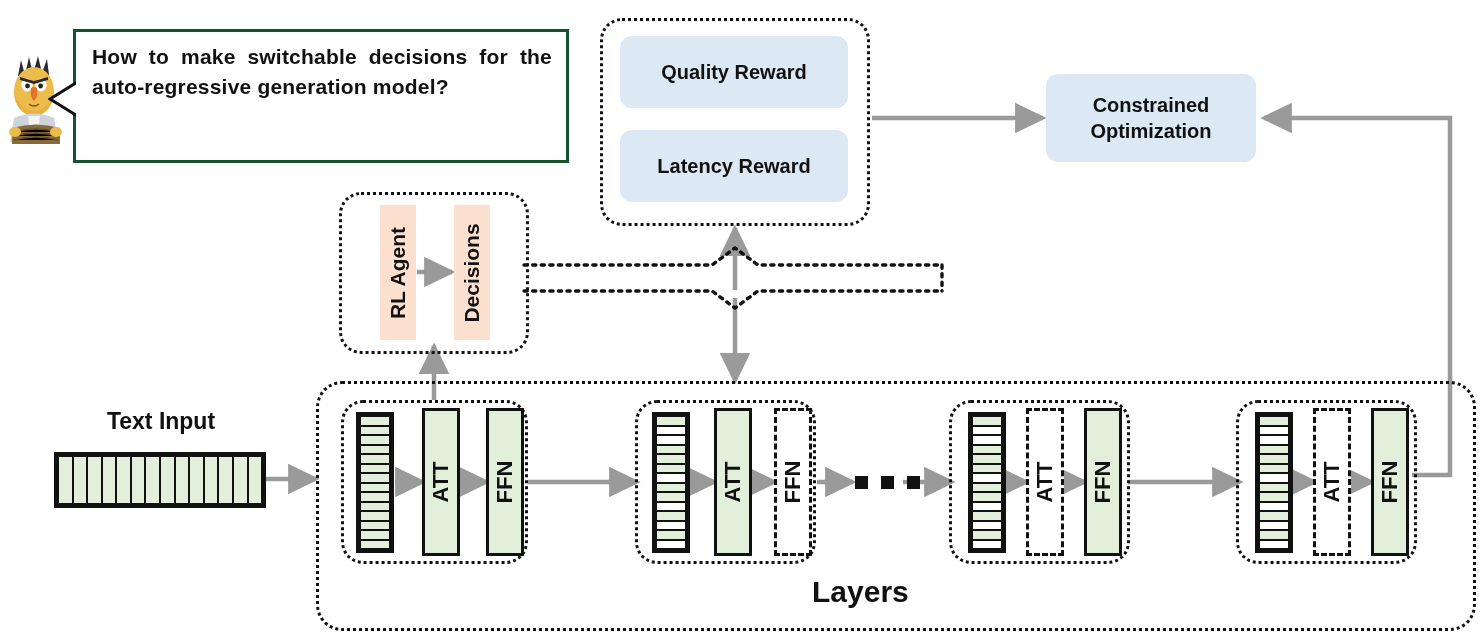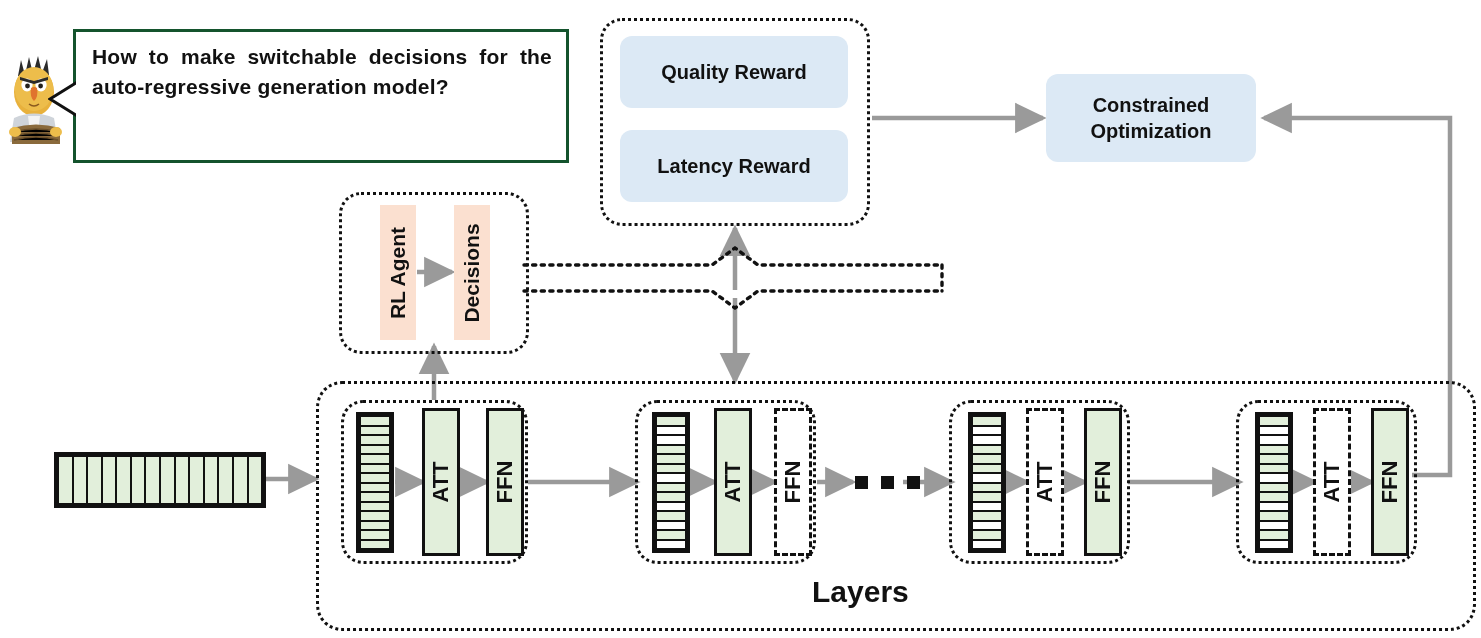--- a/index.html
+++ b/index.html
@@ -159,20 +159,21 @@
   </div>
 
   <div class="dotbox abs" style="left:339px;top:192px;width:190px;height:162px;"></div>
   <div class="peach abs" style="left:380px;top:205px;width:36px;height:135px;">
     <span class="vlabel">RL Agent</span>
   </div>
   <div class="peach abs" style="left:454px;top:205px;width:36px;height:135px;">
     <span class="vlabel">Decisions</span>
   </div>
 
+  <div class="htext abs" style="left:56px;top:408px;width:210px;text-align:center;font-size:23px;">Text Input</div>
   <div class="hstack abs" style="left:54px;top:452px;width:212px;height:56px;">
       <i style="background: rgb(226, 239, 219);"></i>
       <i style="background: rgb(226, 239, 219);"></i>
       <i style="background: rgb(226, 239, 219);"></i>
       <i style="background: rgb(226, 239, 219);"></i>
       <i style="background: rgb(226, 239, 219);"></i>
       <i style="background: rgb(226, 239, 219);"></i>
       <i style="background: rgb(226, 239, 219);"></i>
       <i style="background: rgb(226, 239, 219);"></i>
       <i style="background: rgb(226, 239, 219);"></i>

